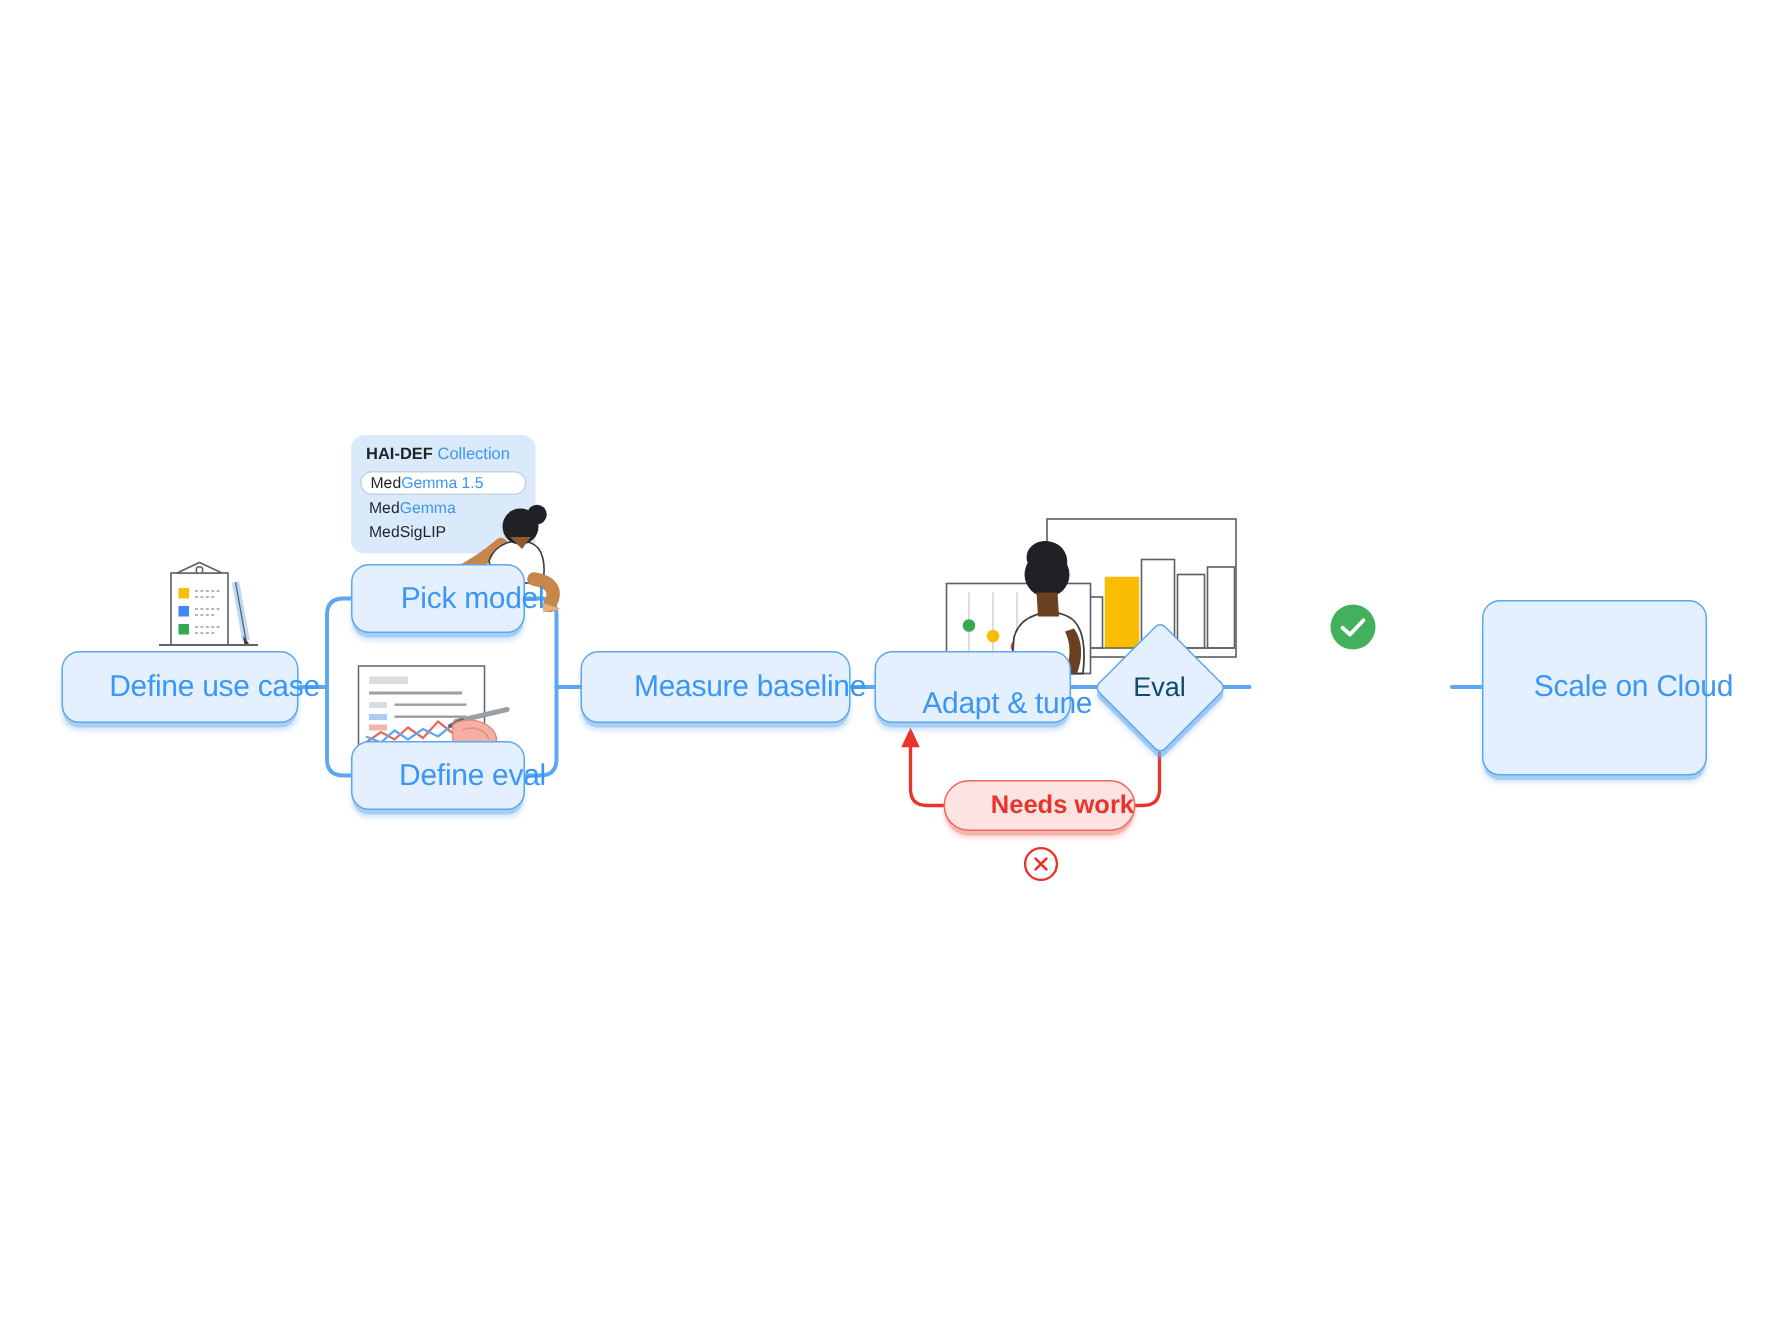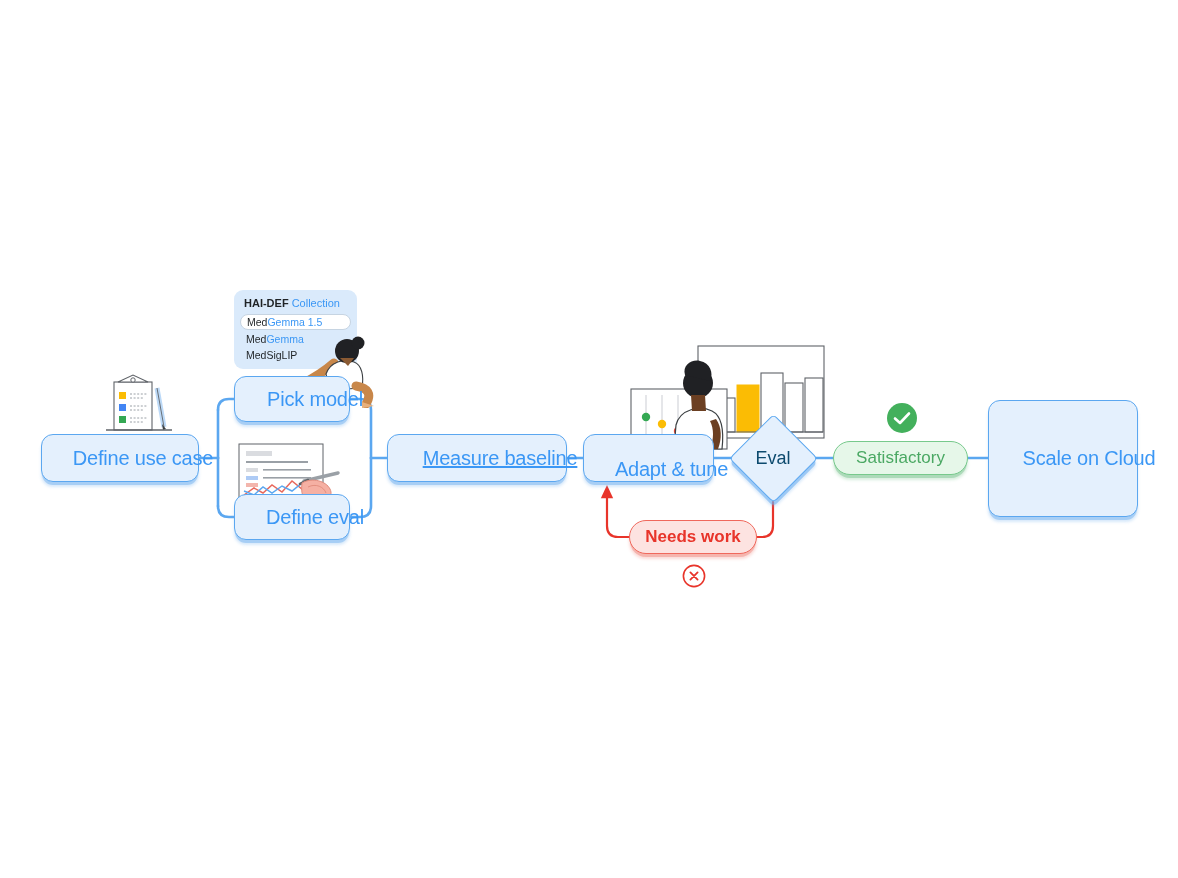--- a/index.html
+++ b/index.html
@@ -283,43 +283,40 @@
   </div>
 
   <div class="node box-blue" style="left:234px; top:376px; width:116px; height:46px;">
     <span class="nowrap">Pick model</span>
   </div>
 
   <div class="node box-blue" style="left:234px; top:494px; width:116px; height:46px;">
     <span class="nowrap">Define eval</span>
   </div>
 
-  <div class="node box-blue" style="left:387px; top:434px; width:180px; height:48px;text-decoration:underline;">
+  <div class="node box-blue" style="left:387px; top:434px; width:180px; height:48px;">
     <span class="nowrap">Measure baseline</span>
   </div>
 
   <div class="node box-blue" style="left:583px; top:434px; width:131px; height:48px;align-items:flex-end;">
     <span class="nowrap">Adapt &amp; tune</span>
   </div>
 
   <div class="diamond-wrap" style="left:730px; top:415px;">
     <div class="diamond-shape"></div>
     <div class="diamond-label">Eval</div>
   </div>
 
-  <div class="node pill-green" style="left:833px; top:441px; width:135px; height:34px;">
-    <span class="nowrap">Satisfactory</span>
-  </div>
 
   <svg class="illus" style="left:884px; top:400px;" width="36" height="36" viewBox="0 0 36 36">
     <circle cx="18" cy="18" r="15" fill="#43b05c"></circle>
     <path d="M11,18.5 L16,23 L25,13.5" stroke="#ffffff" stroke-width="2.6" fill="none" stroke-linecap="round" stroke-linejoin="round"></path>
   </svg>
 
-  <div class="node pill-red" style="left:629px; top:520px; width:128px; height:34px;">
+  <div class="node pill-red" style="left:629px; top:520px; width:128px; height:34px;justify-content:flex-end;">
     <span class="nowrap">Needs work</span>
   </div>
 
   <svg class="illus" style="left:681px; top:563px;" width="26" height="26" viewBox="0 0 26 26">
     <circle cx="13" cy="13" r="10.6" fill="#ffffff" stroke="#e8342a" stroke-width="1.6"></circle>
     <path d="M9.4,9.4 L16.6,16.6 M16.6,9.4 L9.4,16.6" stroke="#e8342a" stroke-width="1.8" stroke-linecap="round"></path>
   </svg>
 
   <div class="node box-blue" style="left:988px; top:400px; width:150px; height:117px; flex-direction:row; gap:6px;">
     <svg width="76" height="60" viewBox="0 0 76 60">

